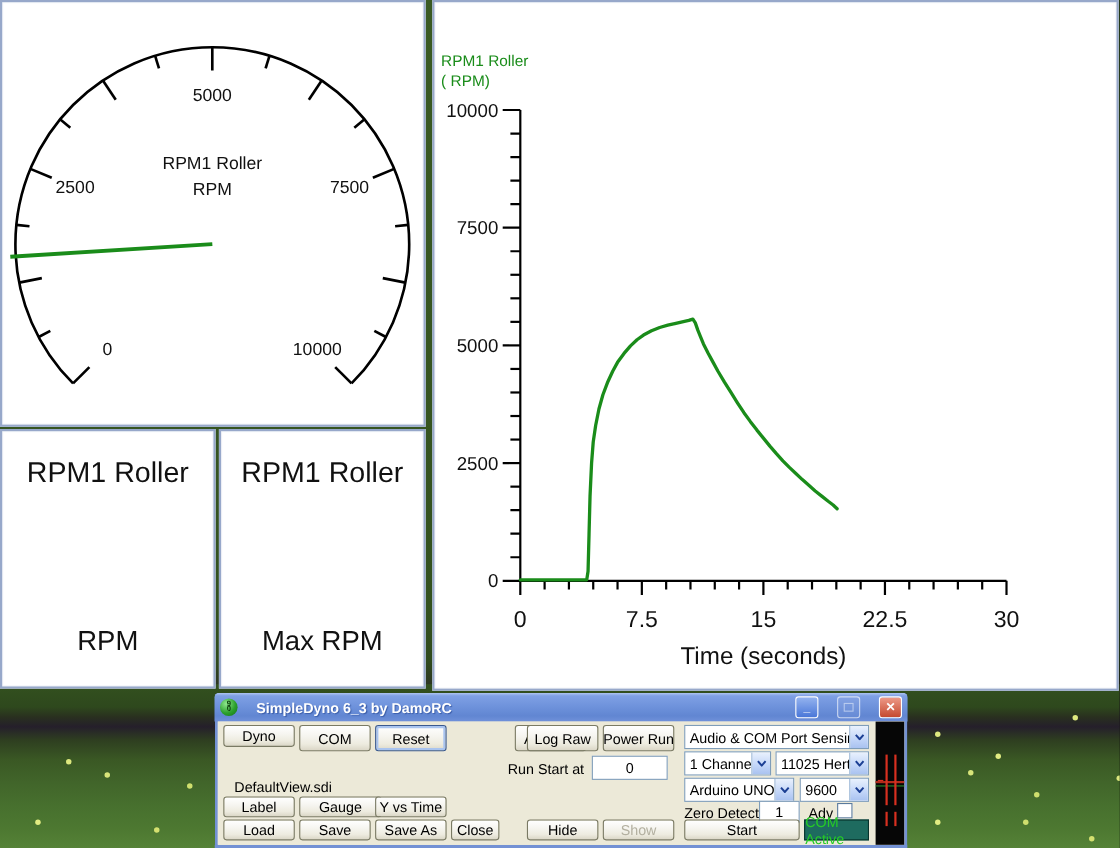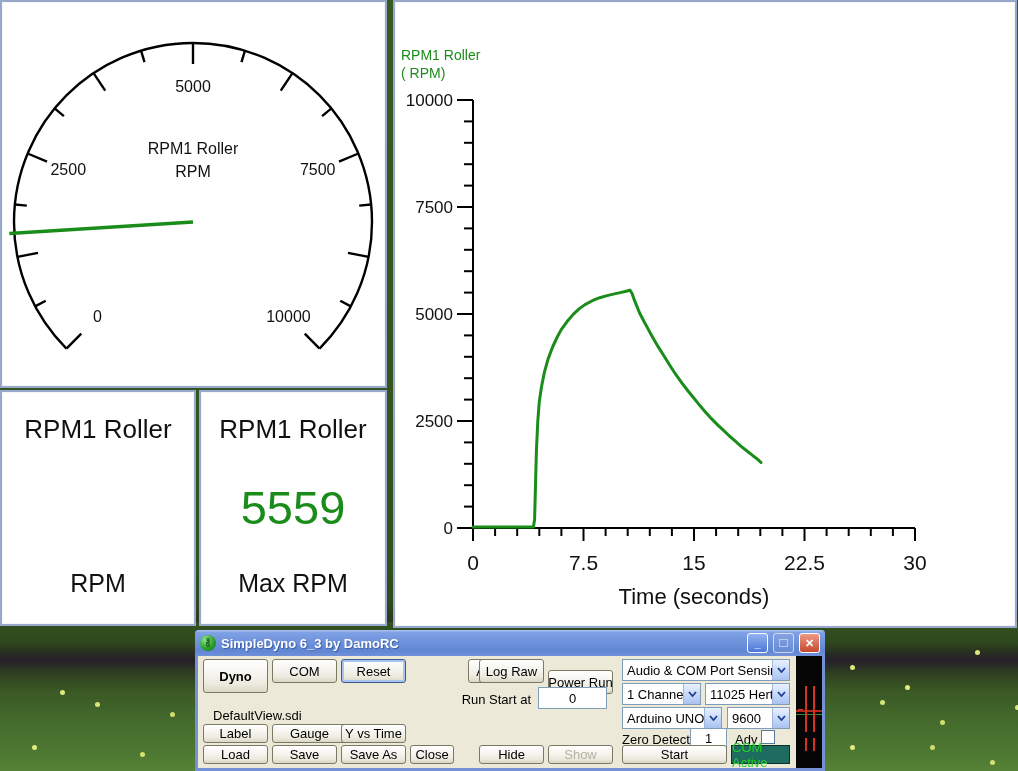--- a/index.html
+++ b/index.html
@@ -25,21 +25,21 @@
     padding:22px 2px 26px 2px;text-align:center;}
   .num-title{font-size:26px;color:#111;white-space:nowrap;}
   .num-value{font-size:47px;color:#1a8c1a;}
   .num-unit{font-size:25px;color:#111;}
   svg text{font-family:"Liberation Sans",sans-serif;}
   
   .app-window{position:absolute;left:195px;top:630px;width:630px;height:141px;
     border:3px solid #7391d4;border-top:none;border-radius:4px 4px 0 0;background:#ece9d8;}
   .titlebar{position:absolute;left:-3px;top:0;width:630px;height:26px;border-radius:4px 4px 0 0;
     background:linear-gradient(180deg,#aec4f2 0%,#7fa0e4 10%,#6f93dc 45%,#6186d2 80%,#7091da 100%);
-    display:flex;align-items:center;padding:0 5px;gap:5px;}
+    display:flex;align-items:center;padding:0 5px;gap:17px;}
   .app-icon{width:16px;height:16px;border-radius:50%;flex:0 0 16px;
     background:radial-gradient(circle at 35% 30%,#8fe88f,#2ca02c 55%,#127012);
     color:#072;font-size:7px;font-weight:bold;display:flex;flex-direction:column;
     align-items:center;justify-content:center;line-height:4px;color:#0a3a0a;}
   .title-text{color:#fff;font-weight:bold;font-size:13px;text-shadow:1px 1px 1px #3a5ca8;flex:1;white-space:nowrap;}
   .winbtn{width:21px;height:20px;border-radius:3px;border:1px solid #fff;display:flex;align-items:center;
     justify-content:center;color:#fff;font-size:11px;font-weight:bold;line-height:1;}
   .winbtn.min{background:linear-gradient(180deg,#94b3ef,#4a77d8);}
   .winbtn.max{background:linear-gradient(180deg,#8aa6e4,#6a8ed8);opacity:.65;}
   .winbtn.close{background:linear-gradient(180deg,#ee9a88,#c4492f);}
@@ -102,21 +102,20 @@
       </svg>
   </div>
 
   <div class="panel rpm num-panel">
     <div class="num-title">RPM1 Roller</div>
     <div class="num-unit">RPM</div>
   </div>
 
   <div class="panel maxrpm num-panel">
     <div class="num-title">RPM1 Roller</div>
-    <div class="num-value">5559</div>
     <div class="num-unit">Max RPM</div>
   </div>
 
   <div class="panel chart">
     <svg id="chart-svg" width="620" height="624" viewBox="0 0 620 624">
         <text x="6" y="58" font-size="14" fill="#1a8c1a">RPM1 Roller</text>
         <text x="6" y="76" font-size="14" fill="#1a8c1a">( RPM)</text>
         <line x1="78" y1="98" x2="78" y2="526" stroke="#000" stroke-width="2"></line>
         <line x1="78" y1="526" x2="520" y2="526" stroke="#000" stroke-width="2"></line>
         <line x1="62" y1="526" x2="78" y2="526" stroke="#000" stroke-width="2"></line>
@@ -188,26 +187,26 @@
         </div>
       <div class="winbtn max">
           <span style="width:9px;height:8px;border:1px solid #dde6f8;display:block"></span>
         </div>
       <div class="winbtn close">
           <span>✕</span>
         </div>
     </div>
     <div class="client">
       <div id="toolbar-row">
-          <div class="xp-btn" style="left: 5px; top: 3px; width: 65px; height: 34px; font-weight: bold;">Dyno</div>
+          <div class="xp-btn" style="left: 5px; top: 3px; width: 65px; height: 20px;">Dyno</div>
           <div class="xp-btn" style="left: 74px; top: 3px; width: 65px; height: 24px;">COM</div>
           <div class="xp-btn focused" style="left: 143px; top: 3px; width: 65px; height: 24px;">Reset</div>
           <div class="xp-btn" style="left: 228px; top: 3px; width: 65px; height: 24px; margin-left: 42px;">Analysis</div>
           <div class="xp-btn" style="left: 281px; top: 3px; width: 65px; height: 24px;">Log Raw</div>
-          <div class="xp-btn" style="left: 350px; top: 14px; width: 65px; height: 24px;">Power Run</div>
+          <div class="xp-btn" style="left: 350px; top: 3px; width: 65px; height: 24px;">Power Run</div>
         </div>
 
       <div class="lbl" style="right:291px;top:36px;">Run Start at</div>
       <div class="field" style="left:340px;top:31px;width:69px;height:22px;">0</div>
 
       <div class="lbl" style="left:15px;top:52px;">DefaultView.sdi</div>
 
       <div id="view-row">
           <div class="xp-btn small" style="left: 5px; top: 68px; width: 65px; height: 19px;">Label</div>
           <div class="xp-btn small" style="left: 74px; top: 68px; width: 75px; height: 19px;">Gauge</div>

